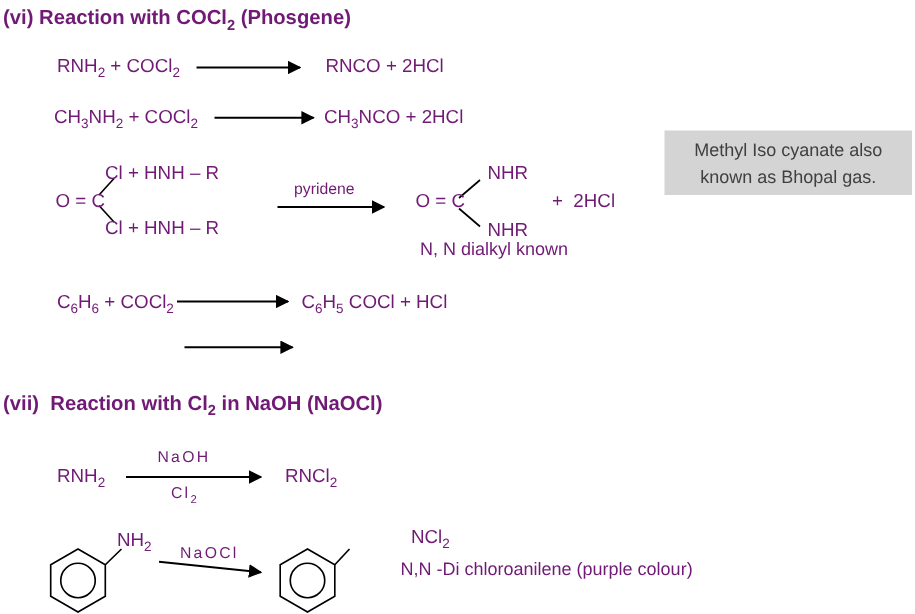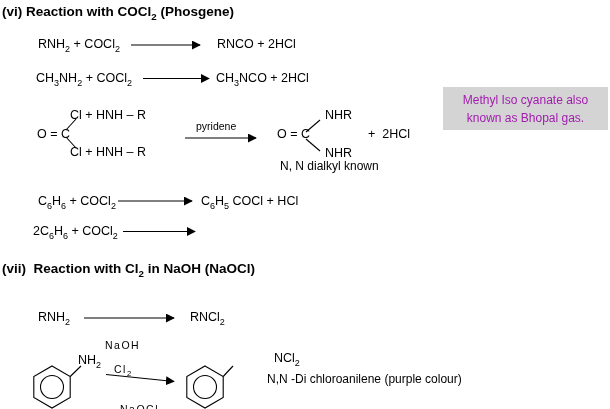--- a/index.html
+++ b/index.html
@@ -8,38 +8,38 @@
     position:relative;
     width:610px;height:409px;
     background:#fff;
     overflow:hidden;
     font-family:"Liberation Sans","DejaVu Sans",sans-serif;
     color:#000;
   }
   .t{
     position:absolute;
     white-space:pre;
-    color:#000000;
+    color:#701a75;
     font-size:12.5px;
     line-height:1.15;
   }
   .t sub{font-size:0.72em;line-height:0;}
   .hd{font-weight:bold;font-size:13.5px;}
   .sm{font-size:10.5px;}
-  .sp{letter-spacing:1.5px;margin-top:40px;}
+  .sp{letter-spacing:1.5px;}
   .md{font-size:12px;}
   .overlay{position:absolute;left:0;top:0;pointer-events:none;}
   .notebox{
     position:absolute;
     left:443px;top:87px;width:165px;height:43px;
     text-align:center;
     font-size:12px;line-height:18px;
     padding-top:4px;
     box-sizing:border-box;
-    color:#a21caf;
+    color:#404040;
   }
 </style>
 </head>
 <body>
 
 <div class="doc">
 
   <svg class="overlay" width="610" height="409" viewBox="0 0 610 409">
     <defs>
       <marker id="ah" viewBox="0 0 10 10" refX="9" refY="5" markerWidth="7.5" markerHeight="7.5" orient="auto-start-reverse">
@@ -99,21 +99,20 @@
   <div class="t md" style="left:280px;top:160px;">N, N dialkyl known</div>
 
   <div class="notebox" style="background: rgb(212, 212, 212);">
     <div>Methyl Iso cyanate also</div>
     <div>known as Bhopal gas.</div>
   </div>
 
   <div class="t" style="left:38px;top:194px;">C<sub>6</sub>H<sub>6</sub> + COCl<sub>2</sub></div>
   <div class="t" style="left:201px;top:194px;">C<sub>6</sub>H<sub>5</sub> COCl + HCl</div>
 
-  <div class="t" style="left:33px;top:224px;">2C<sub>6</sub>H<sub>6</sub> + COCl<sub>2</sub></div>
 
   <div class="t hd" style="left:2px;top:261px;">(vii)  Reaction with Cl<sub>2</sub> in NaOH (NaOCl)</div>
 
   <div class="t" style="left:38px;top:310px;">RNH<sub>2</sub></div>
   <div class="t sm sp" style="left:105px;top:299px;">NaOH</div>
   <div class="t sm sp" style="left:114px;top:323px;">Cl<sub>2</sub></div>
   <div class="t" style="left:190px;top:310px;">RNCl<sub>2</sub></div>
 
   <div class="t" style="left:78px;top:353px;">NH<sub>2</sub></div>
   <div class="t sm sp" style="left:120px;top:363px;">NaOCl</div>

